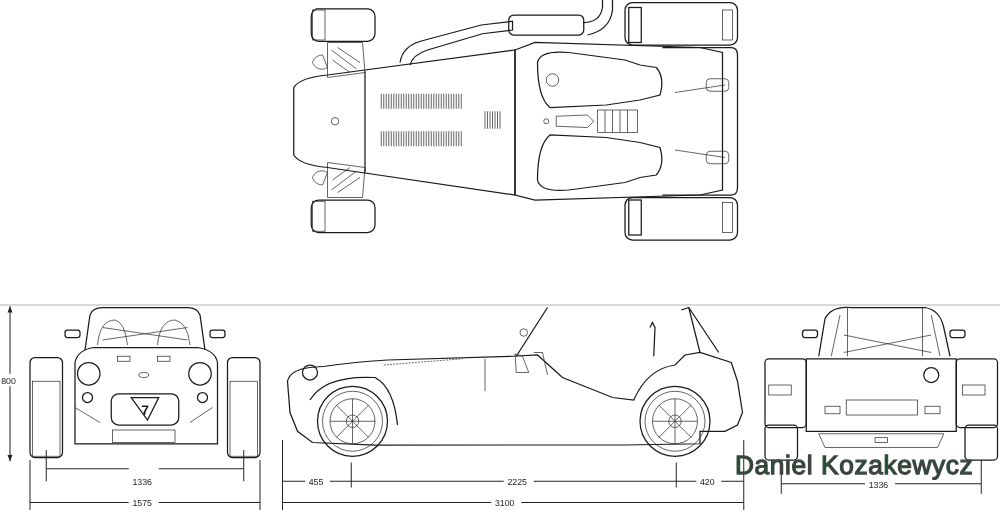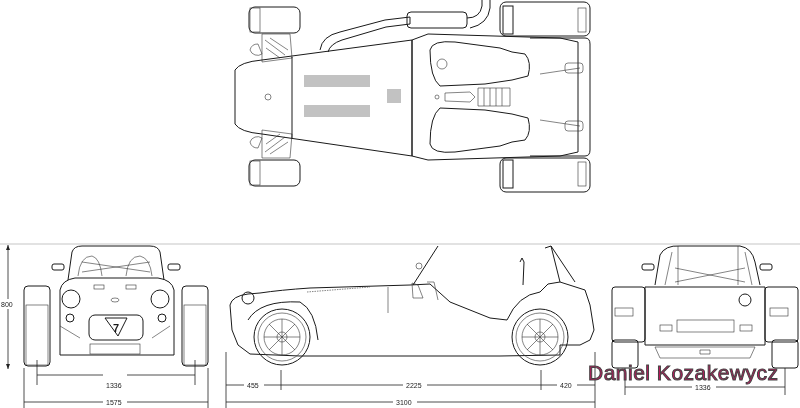--- a/index.html
+++ b/index.html
@@ -3,21 +3,21 @@
 <meta charset="utf-8">
 <style>
   html, body { margin: 0; padding: 0; background: #ffffff; }
   body { width: 800px; height: 408px; overflow: hidden; position: relative; font-family: "Liberation Sans", sans-serif; }
   svg { position: absolute; left: 0; top: 0; }
   .ln { fill: none; stroke: #1a1a1a; stroke-width: 1; }
   .thin { fill: none; stroke: #333; stroke-width: 0.6; }
   .dim { fill: none; stroke: #222; stroke-width: 0.8; }
   .guide { stroke: #d8d8d8; stroke-width: 1.5; }
   .dimtxt { font-family: "Liberation Sans", sans-serif; font-size: 7px; fill: #222; }
-  .wm { position: absolute; left: 588px; top: 361px; font-family: "Liberation Sans", sans-serif; font-size: 21px; color: #be185d; -webkit-text-stroke: 1px #444; letter-spacing: 0.5px; }
+  .wm { position: absolute; left: 588px; top: 361px; font-family: "Liberation Sans", sans-serif; font-size: 21px; color: #14532d; -webkit-text-stroke: 1px #444; letter-spacing: 0.5px; }
 </style>
 </head>
 <body>
 
 <svg width="800" height="408" viewBox="0 0 800 408">
 
   <line class="guide" x1="0" y1="244" x2="800" y2="244"></line>
 
   <g>
 

